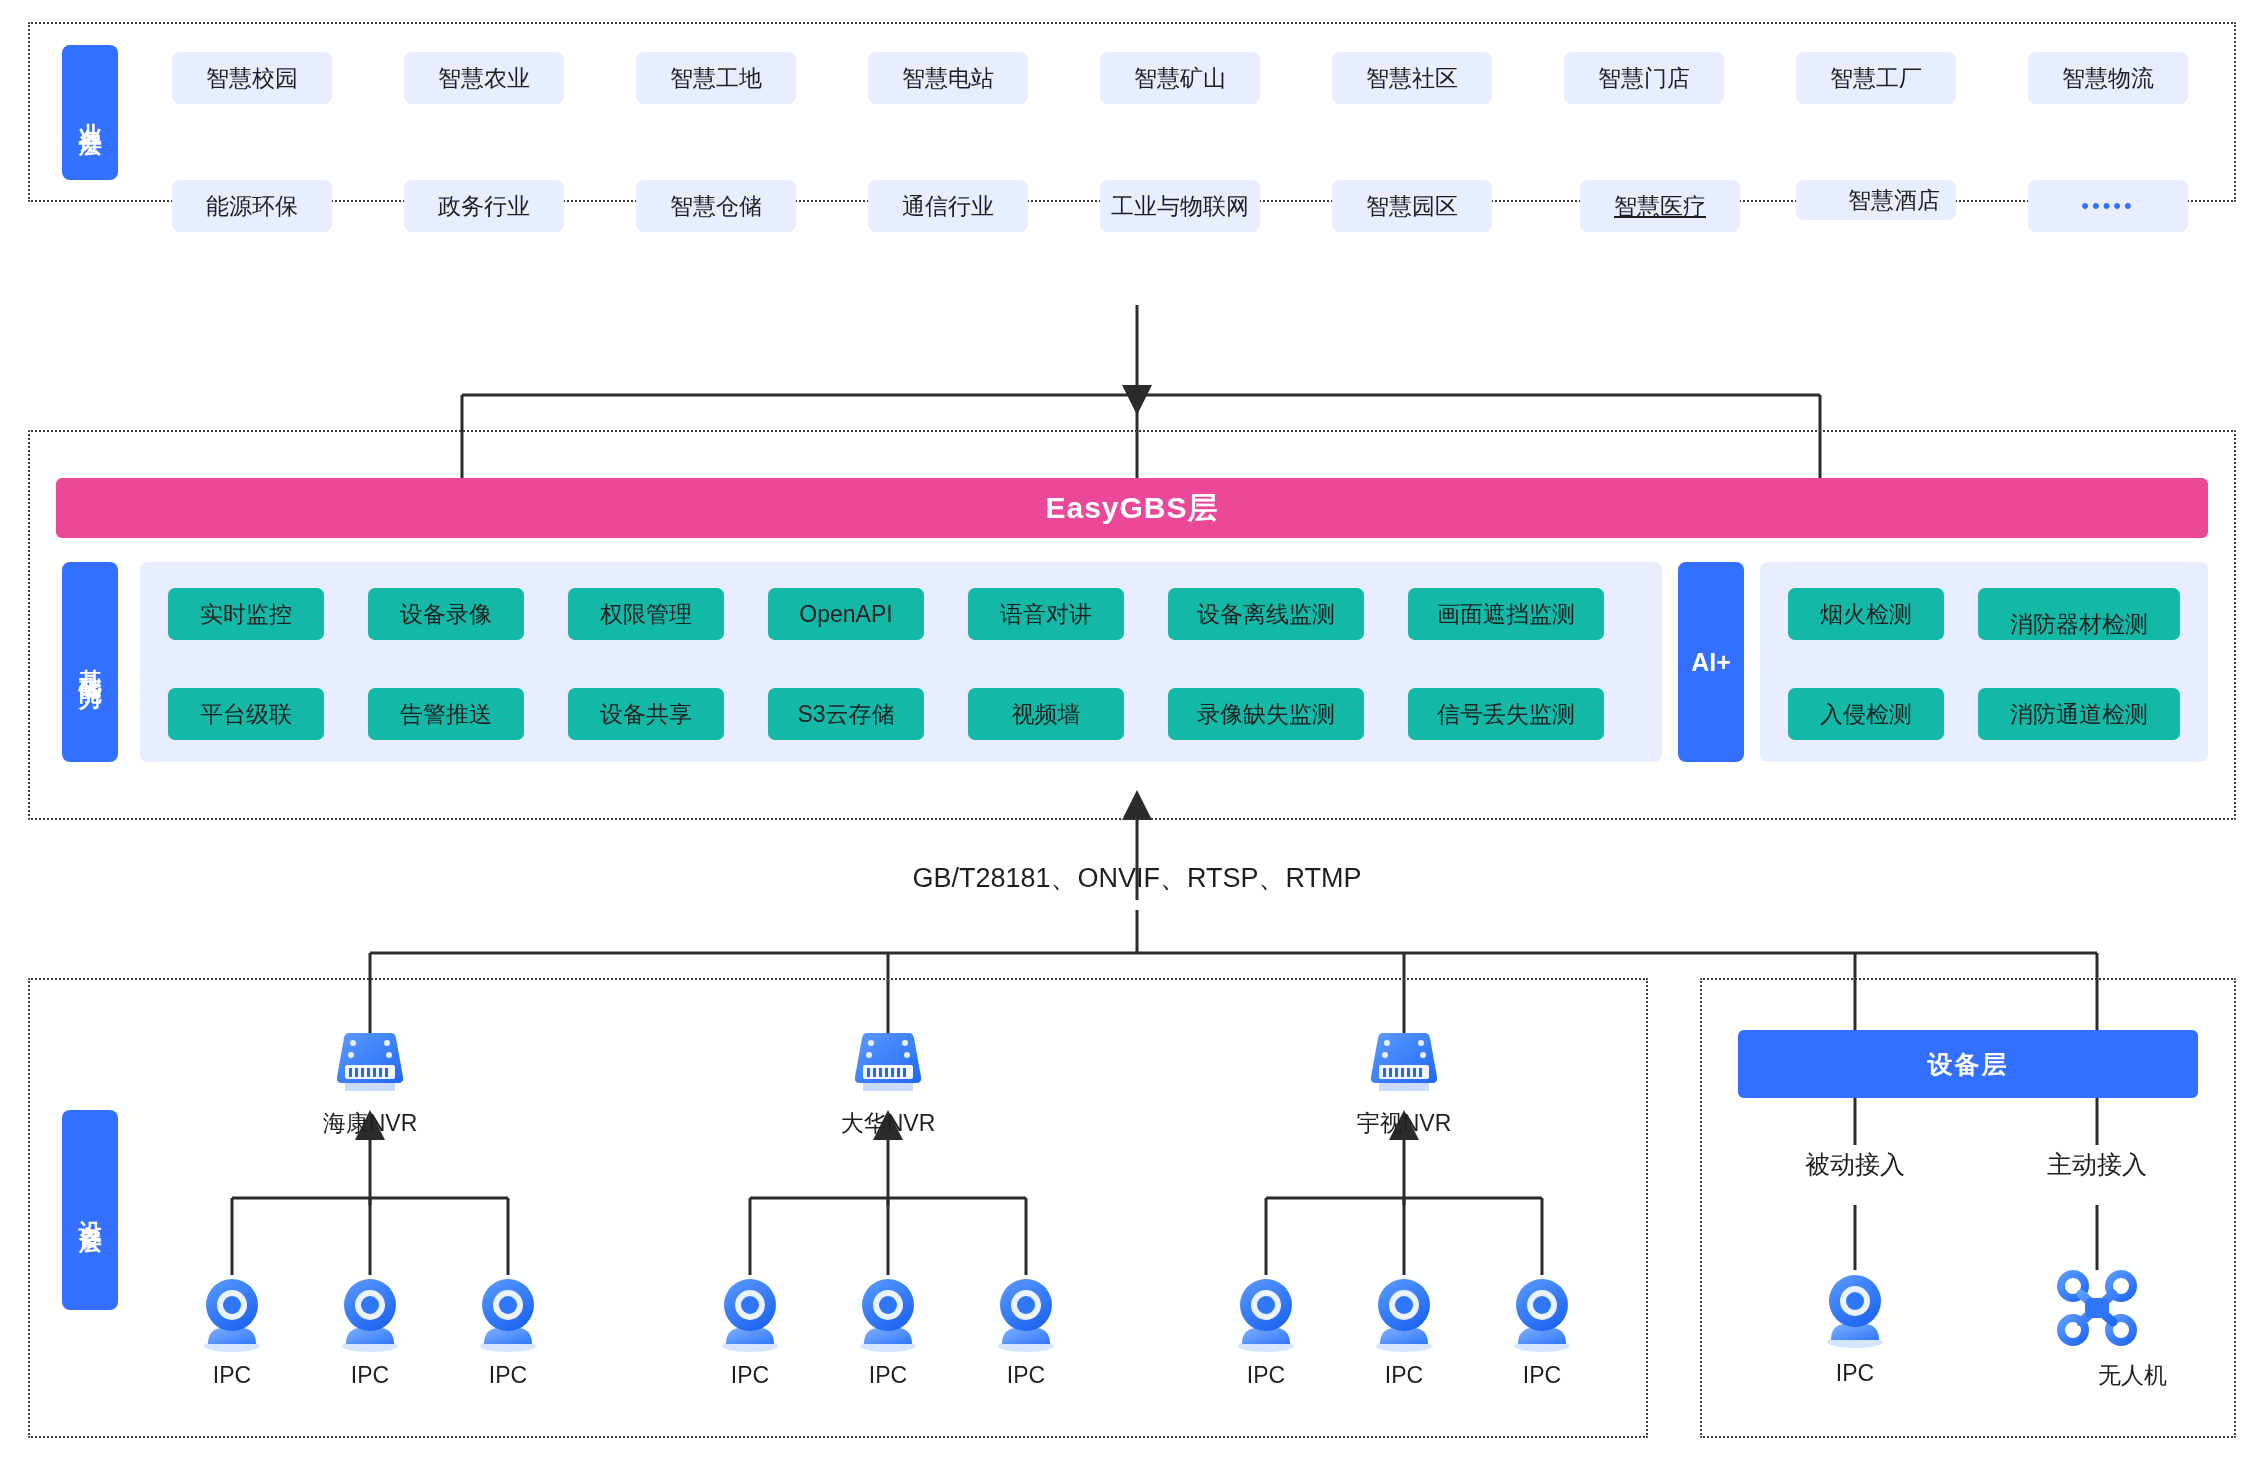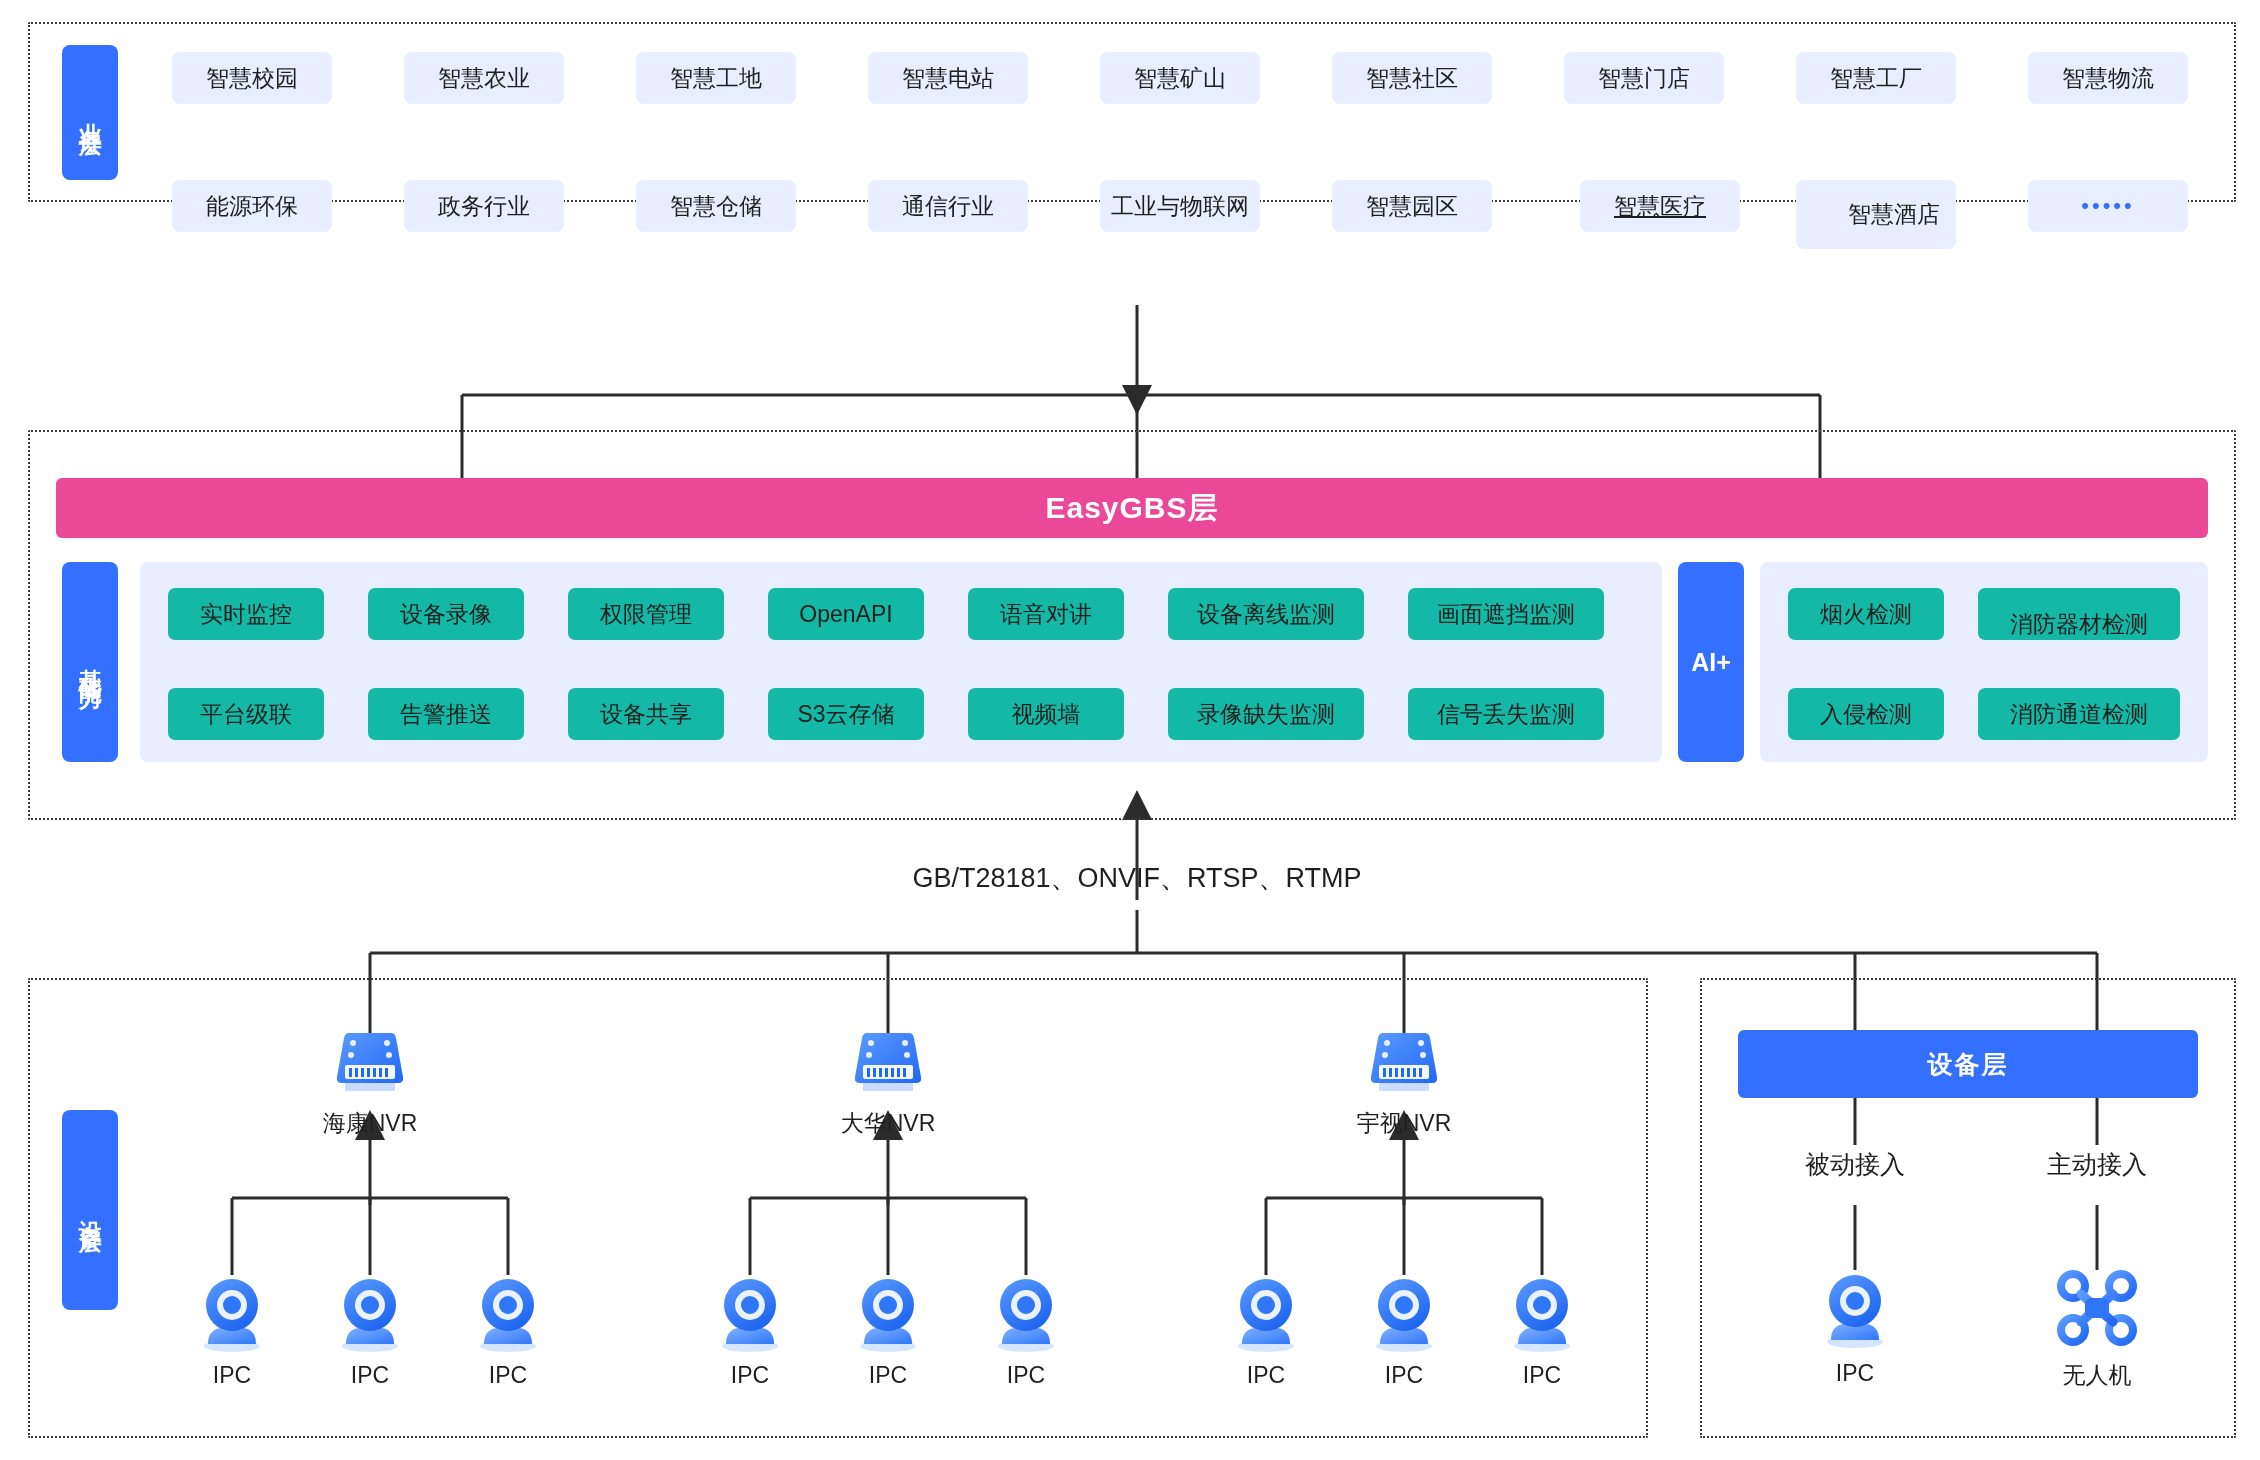--- a/index.html
+++ b/index.html
@@ -237,21 +237,21 @@
     </div>
   <div class="pill" style="left:1100px; top:180px; width:160px; height:52px;">
       <span>工业与物联网</span>
     </div>
   <div class="pill" style="left:1332px; top:180px; width:160px; height:52px;">
       <span>智慧园区</span>
     </div>
   <div class="pill" style="left:1580px; top:180px; width:160px; height:52px;text-decoration:underline;">
       <span>智慧医疗</span>
     </div>
-  <div class="pill" style="left:1796px; top:180px; width:160px; height:69px;padding-left:36px;">
+  <div class="pill" style="left:1796px; top:180px; width:160px; height:40px;padding-left:36px;">
       <span>智慧酒店</span>
     </div>
   <div class="pill dots" style="left:2028px; top:180px; width:160px; height:52px;">
       <span>•••••</span>
     </div>
 
 
   <div class="dashed-frame" style="left:28px; top:430px; width:2208px; height:390px;"></div>
 
   <div class="gbs-bar" style="left:56px; top:478px; width:2152px; height:60px;">EasyGBS层</div>
@@ -539,15 +539,15 @@
         </linearGradient>
       </defs>
       <circle cx="18" cy="18" r="12" fill="none" stroke="url(#drg)" stroke-width="8"></circle>
       <circle cx="66" cy="18" r="12" fill="none" stroke="url(#drg)" stroke-width="8"></circle>
       <circle cx="18" cy="62" r="12" fill="none" stroke="url(#drg)" stroke-width="8"></circle>
       <circle cx="66" cy="62" r="12" fill="none" stroke="url(#drg)" stroke-width="8"></circle>
       <path d="M26,26 L58,54 M58,26 L26,54" stroke="url(#drg)" stroke-width="9" stroke-linecap="round"></path>
       <rect x="30" y="30" width="24" height="20" rx="6" fill="#2f77f7"></rect>
     </svg>
   </div>
-  <div class="node-label" style="left:2027px; top:1360px; width:140px;"><span>无人机</span></div>
+  <div class="node-label" style="left:2027px; top:1360px; width:140px;text-align:right;"><span>无人机</span></div>
 
 </div>
 
 </body></html>

